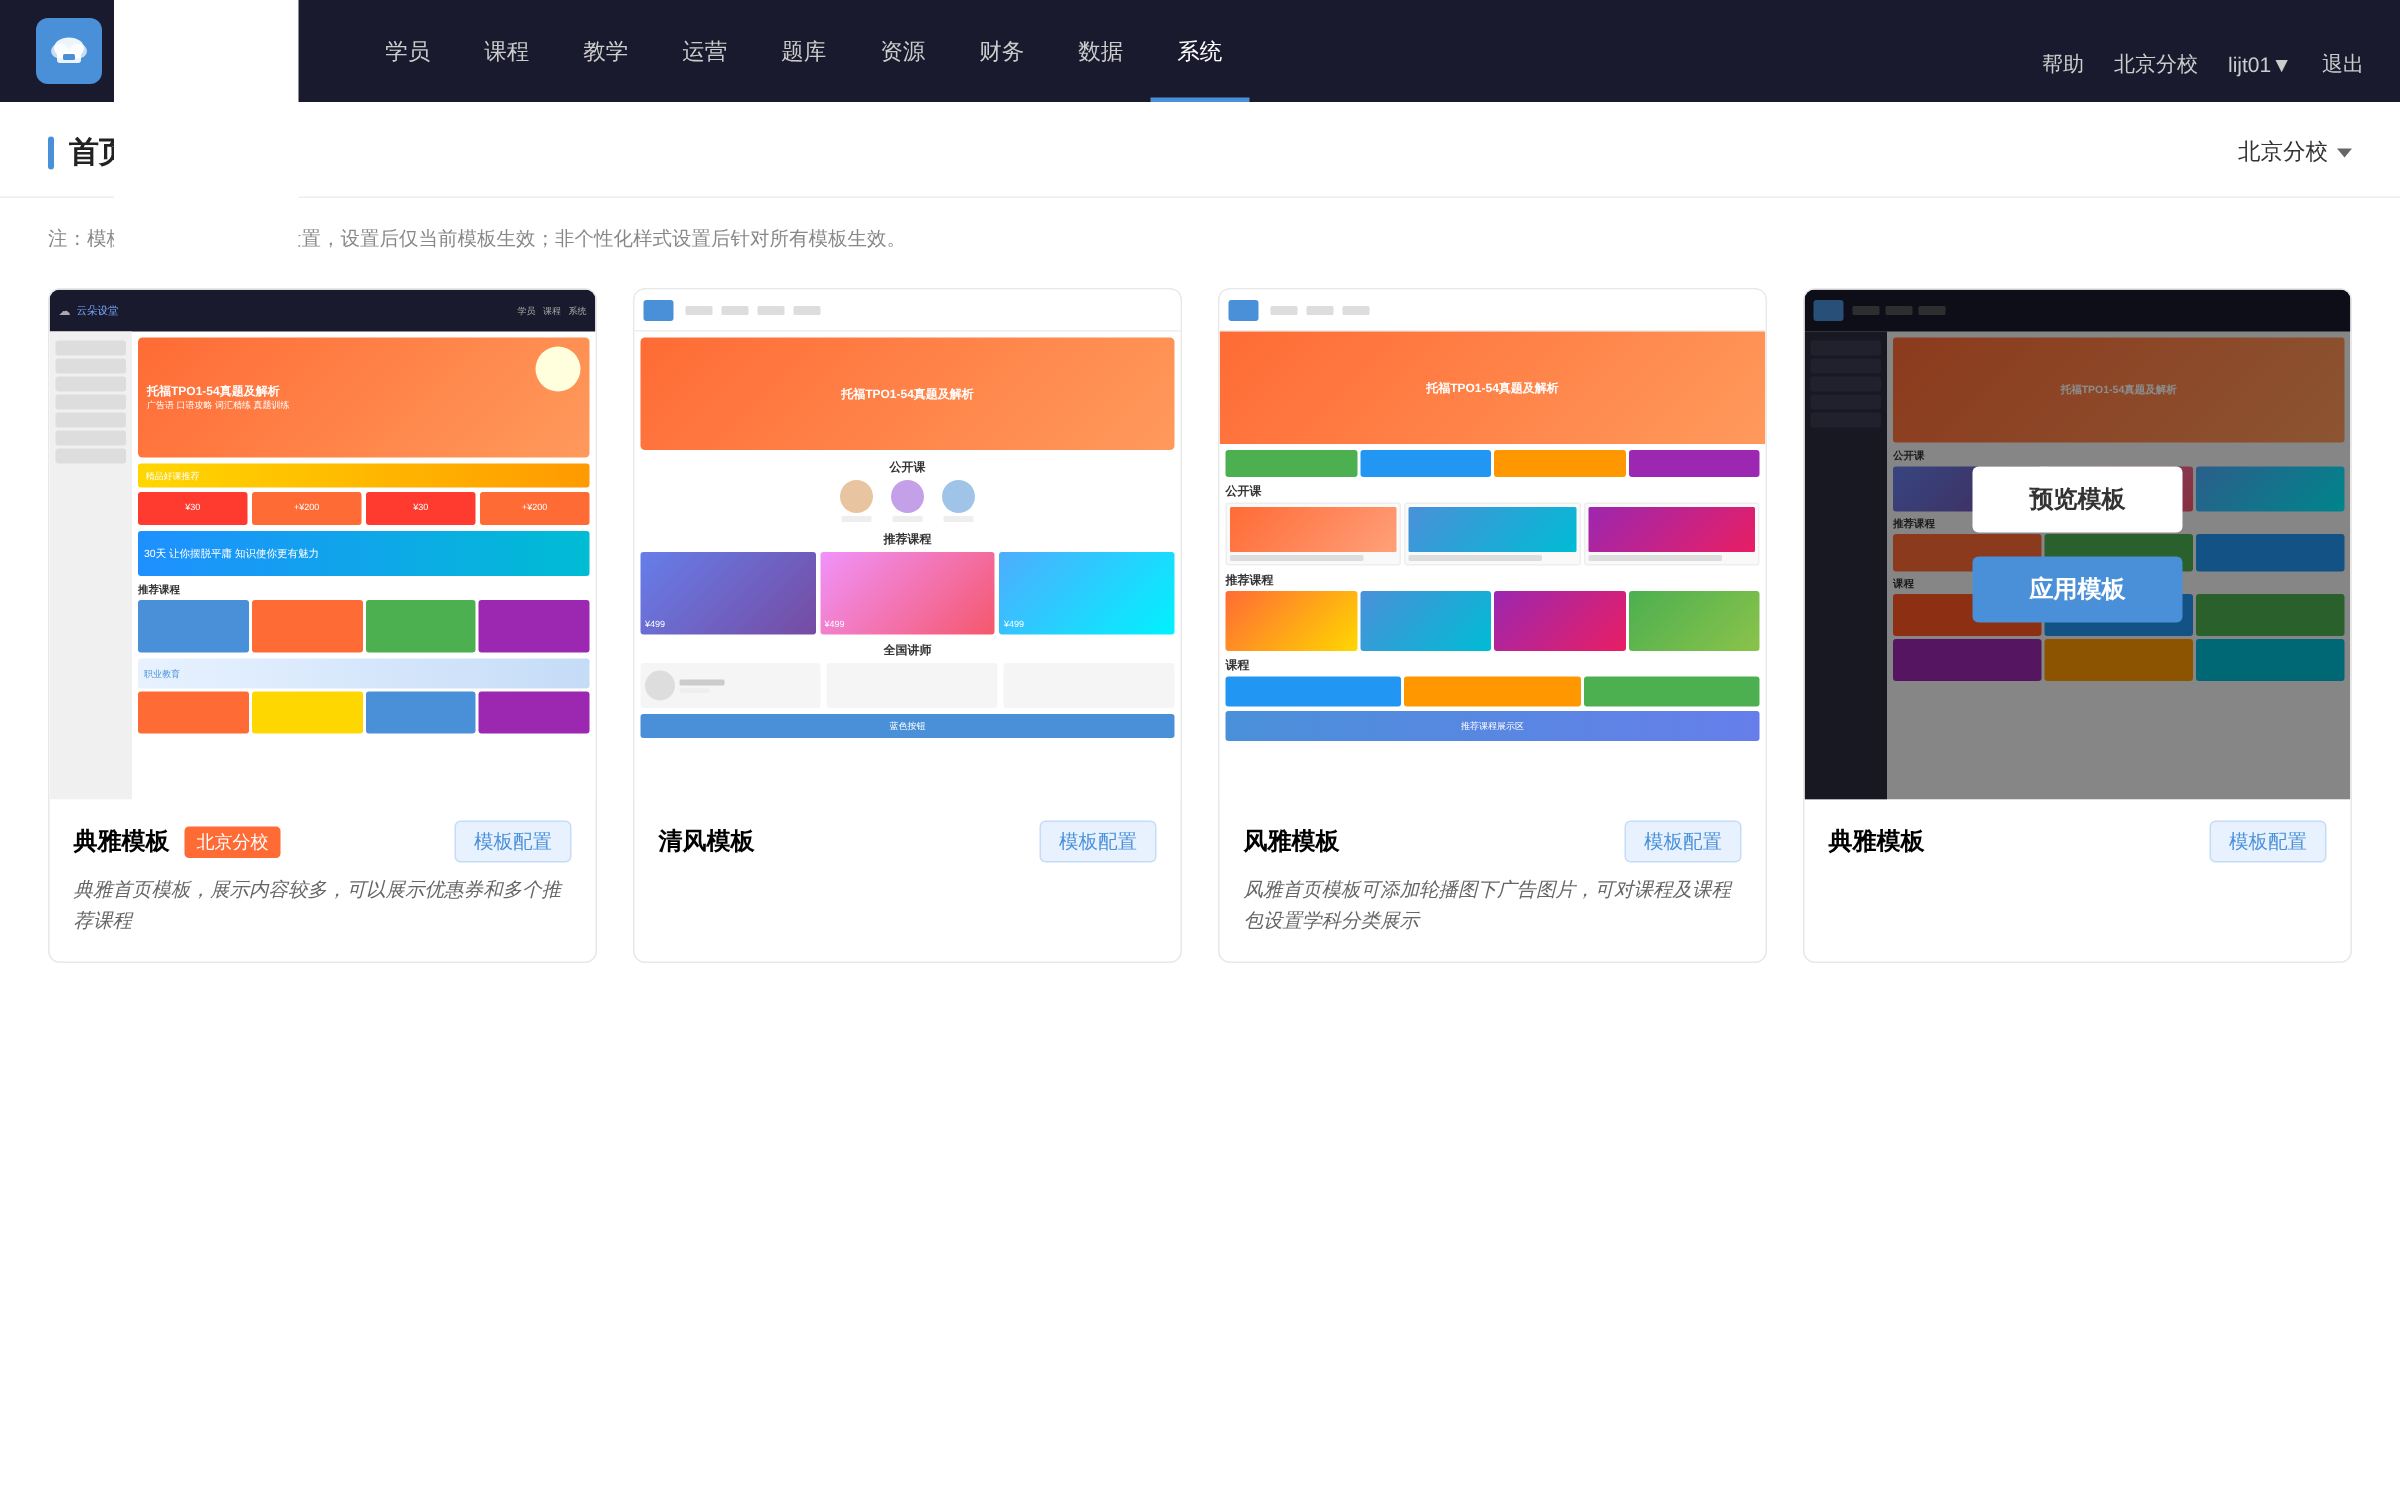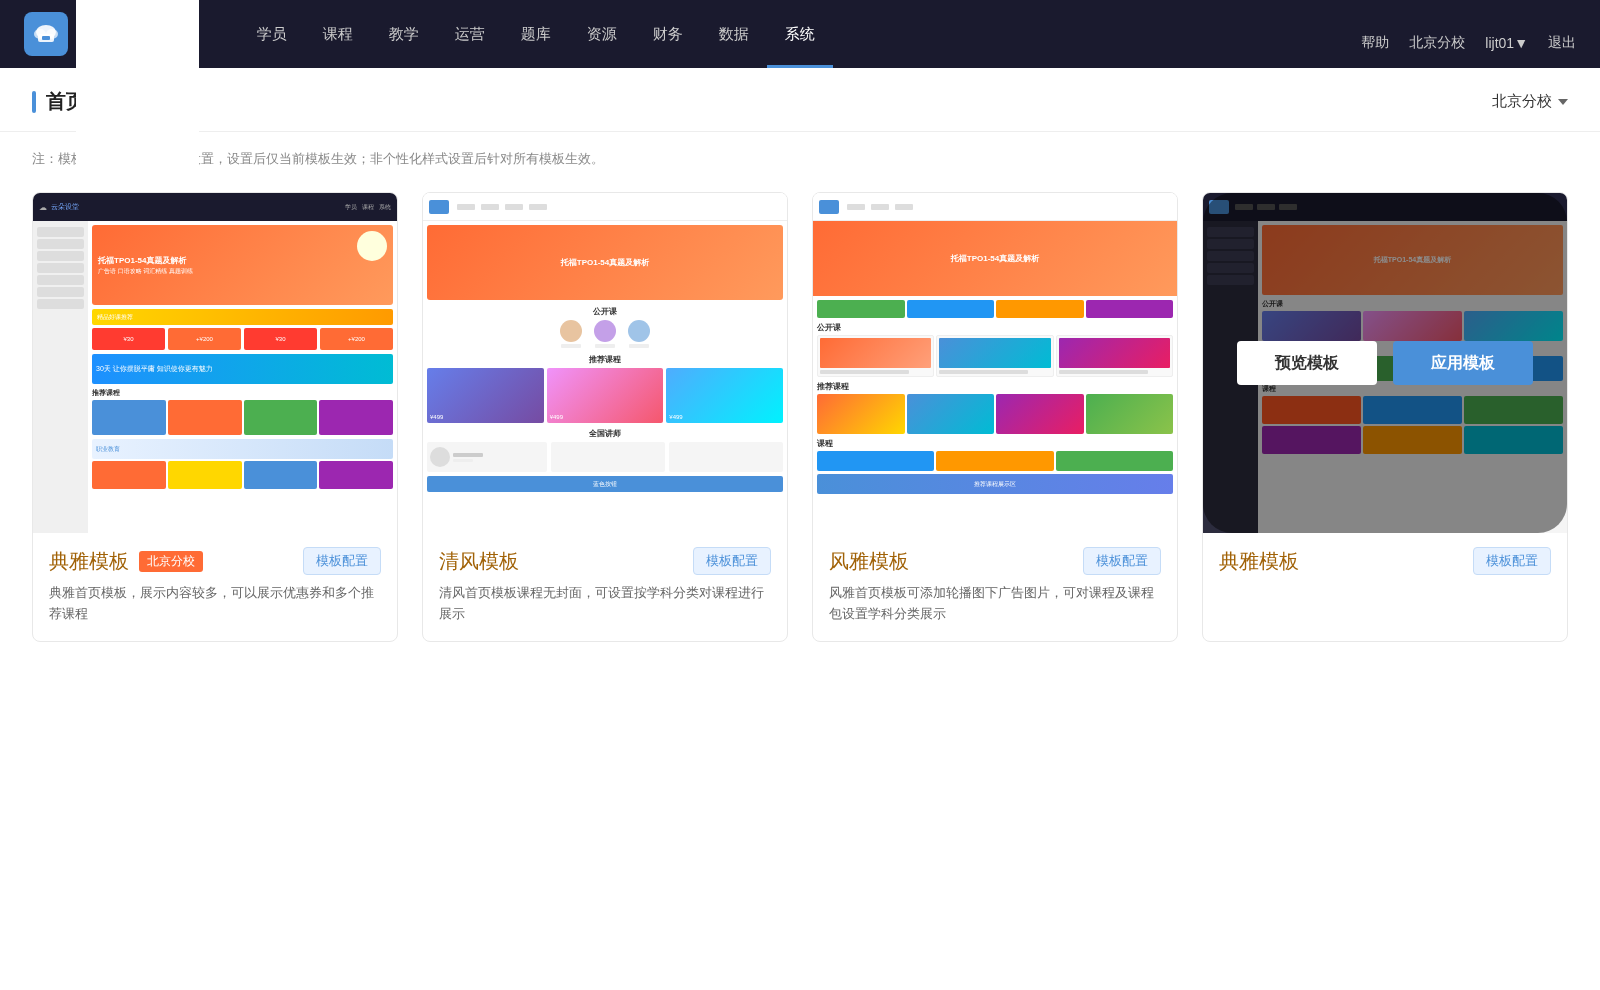--- a/index.html
+++ b/index.html
@@ -172,24 +172,24 @@
       position: relative;
       background: #f9f9f9;
     }
 
     
     .template-overlay {
       position: absolute;
       inset: 0;
       background: rgba(0,0,0,0.45);
       display: none;
+      flex-direction: column;
       align-items: center;
       justify-content: center;
       gap: 16px;
-      border-radius: 29px;
     }
     .template-card.hovered .template-overlay {
       display: flex;
     }
     .overlay-btn {
       width: 140px;
       height: 44px;
       border-radius: 4px;
       font-size: 16px;
       font-weight: bold;
@@ -211,23 +211,23 @@
     .template-info {
       padding: 14px 16px 16px;
     }
     .template-name-row {
       display: flex;
       align-items: center;
       gap: 10px;
       margin-bottom: 8px;
     }
     .template-name {
-      font-size: 20px;
-      font-weight: normal;
-      color: #a16207;
+      font-size: 16px;
+      font-weight: bold;
+      color: #000000;
     }
     .badge-current {
       background: #ff6b35;
       color: white;
       padding: 2px 8px;
       border-radius: 3px;
       font-size: 12px;
       white-space: nowrap;
     }
     .config-btn {
@@ -238,20 +238,21 @@
       padding: 4px 12px;
       border-radius: 4px;
       font-size: 13px;
       cursor: pointer;
       white-space: nowrap;
     }
     .template-desc {
       color: #666;
       font-size: 13px;
       line-height: 1.6;
+      font-style: italic;
     }
 
     
     .tmpl-thumb {
       width: 100%;
       height: 340px;
       overflow: hidden;
       position: relative;
     }
 
@@ -526,21 +527,20 @@
             <div style="flex:1;height:30px;background:#f5f5f5;border-radius:2px;"></div>
           </div>
           <div class="t-btn" style="margin-top:4px;">蓝色按钮</div>
         </div>
       </div>
       <div class="template-info">
         <div class="template-name-row">
           <span class="template-name">清风模板</span>
           <button class="config-btn">模板配置</button>
         </div>
-        <div class="template-desc">清风首页模板课程无封面，可设置按学科分类对课程进行展示</div>
       </div>
     </div>
 
     <div class="template-card">
       <div class="template-preview tmpl-thumb tmpl3">
         <div class="t-header">
           <div class="logo" style="width:20px;height:14px;background:#4a90d9;border-radius:2px;"></div>
           <div class="nav-dots" style="display:flex;gap:6px;">
             <div class="nav-dot" style="width:18px;height:6px;background:#ddd;border-radius:1px;"></div>
             <div class="nav-dot" style="width:18px;height:6px;background:#ddd;border-radius:1px;"></div>

